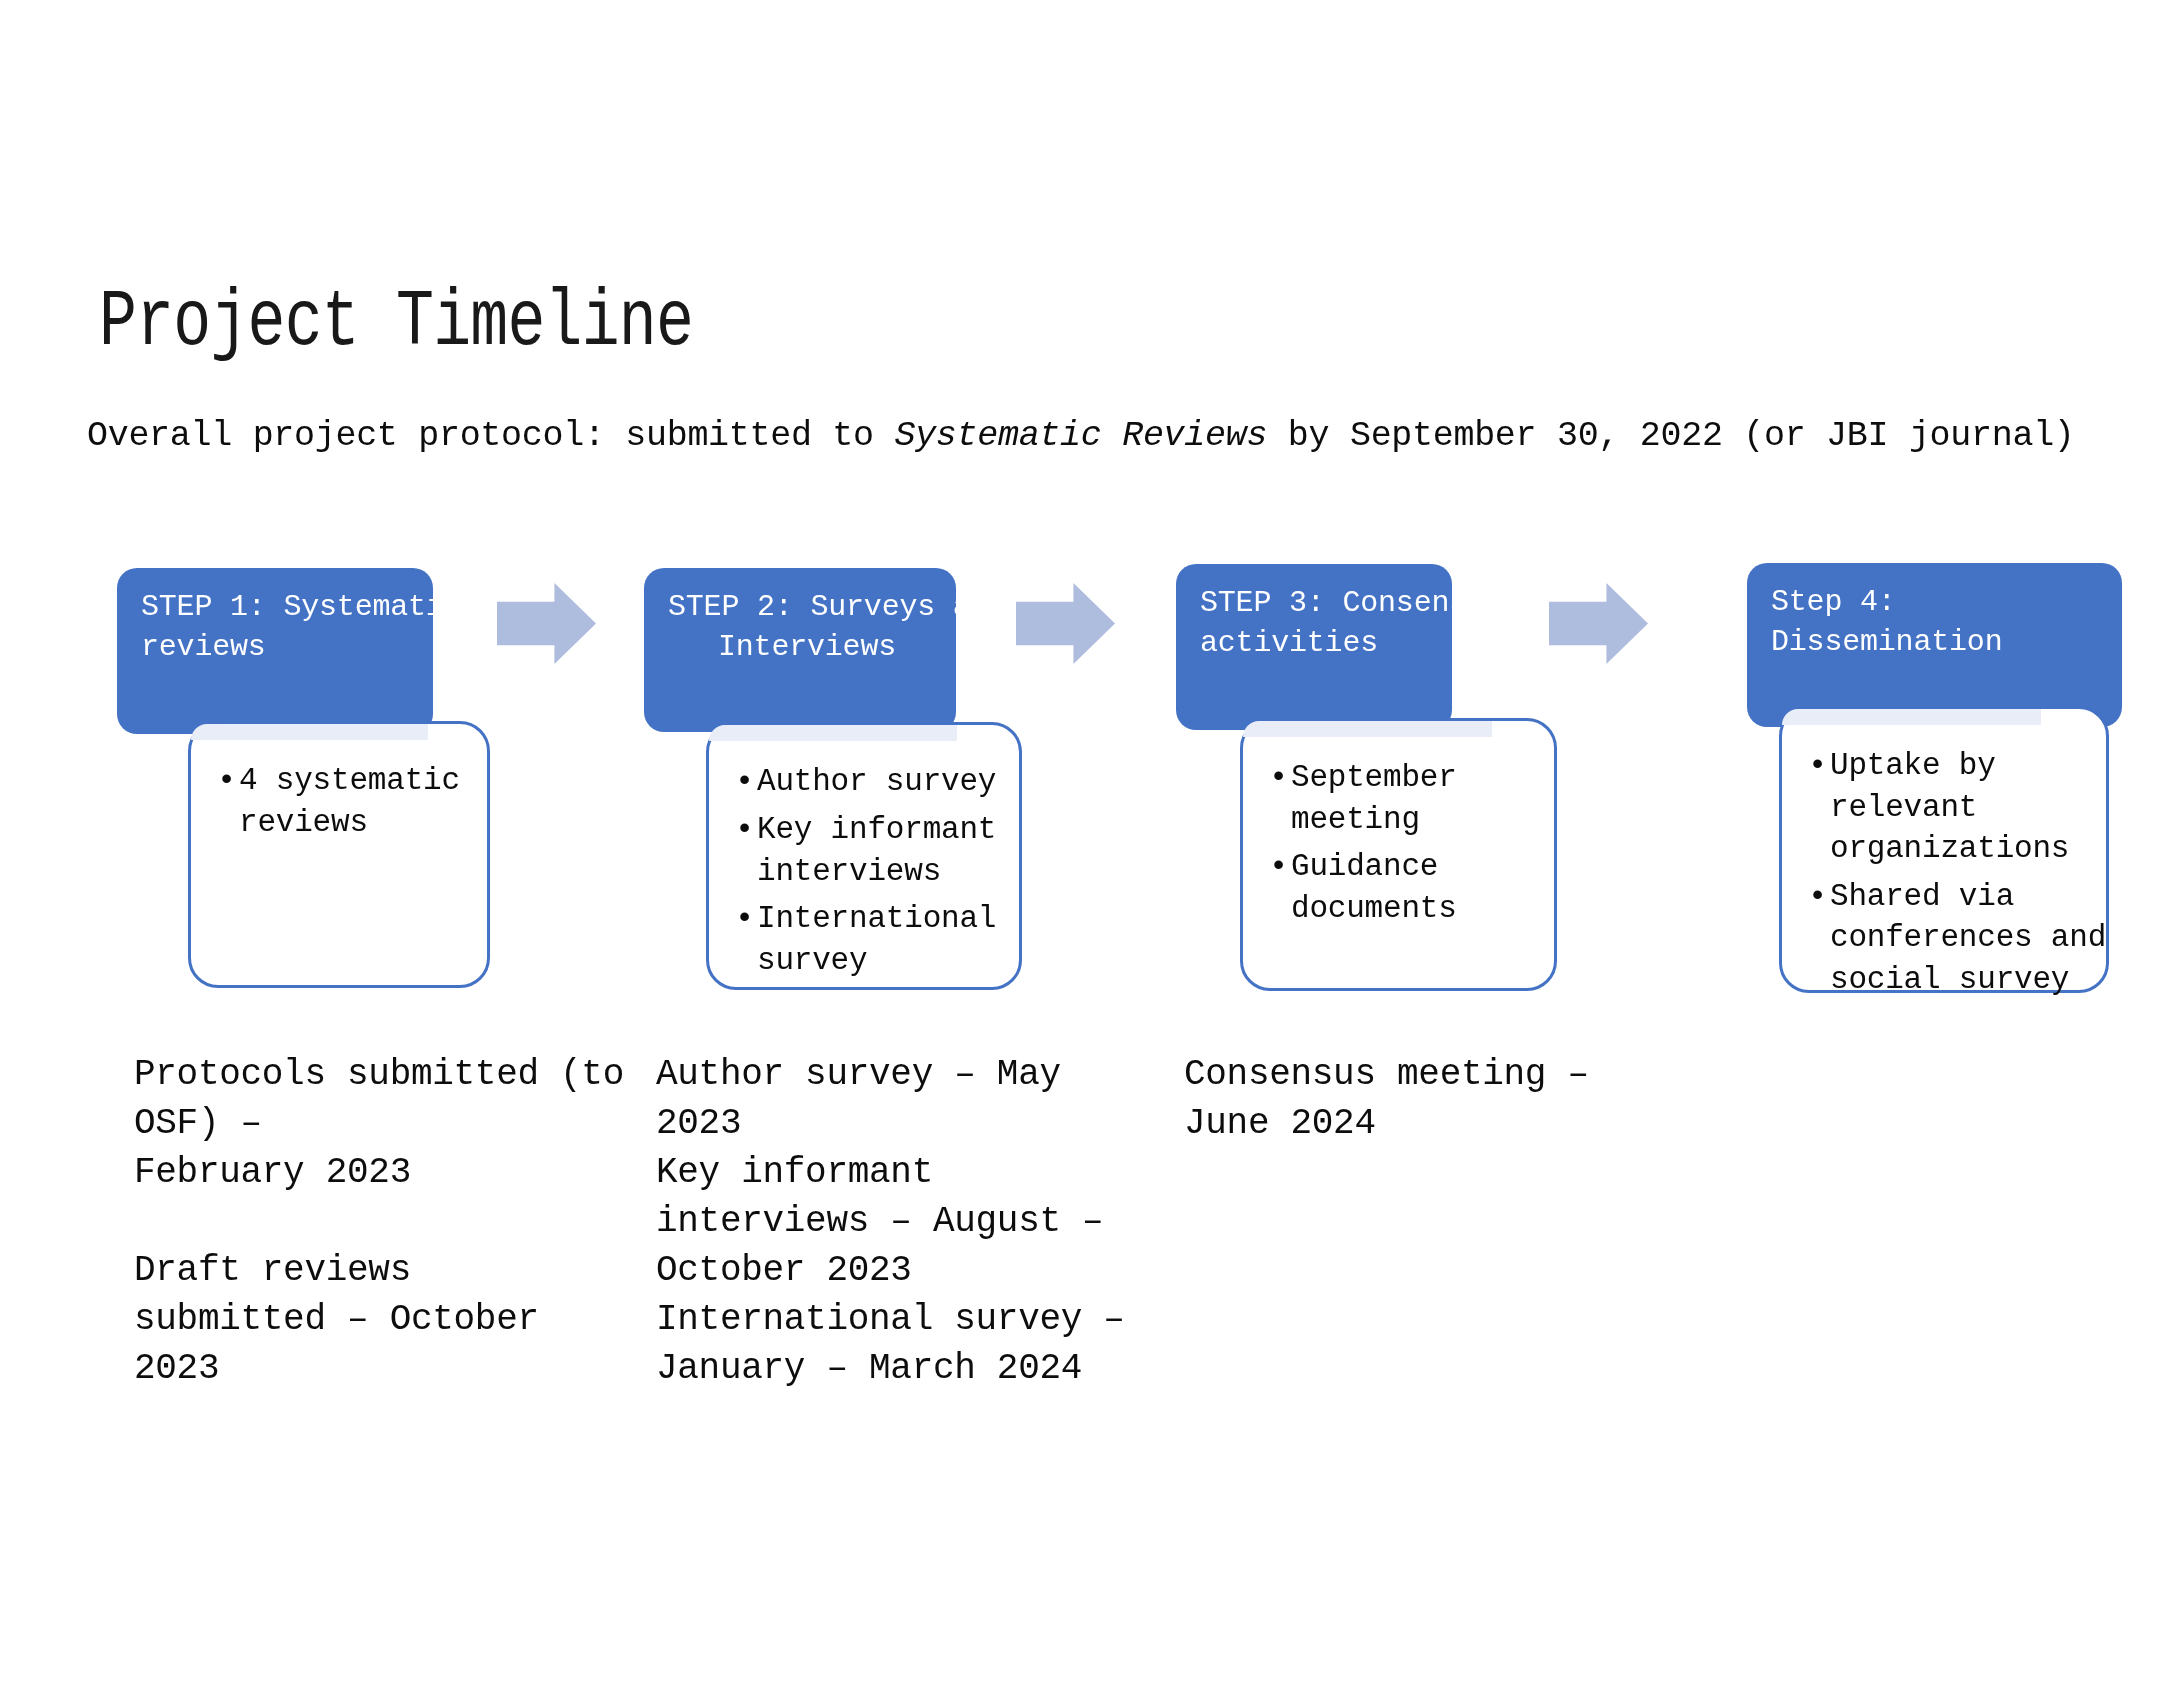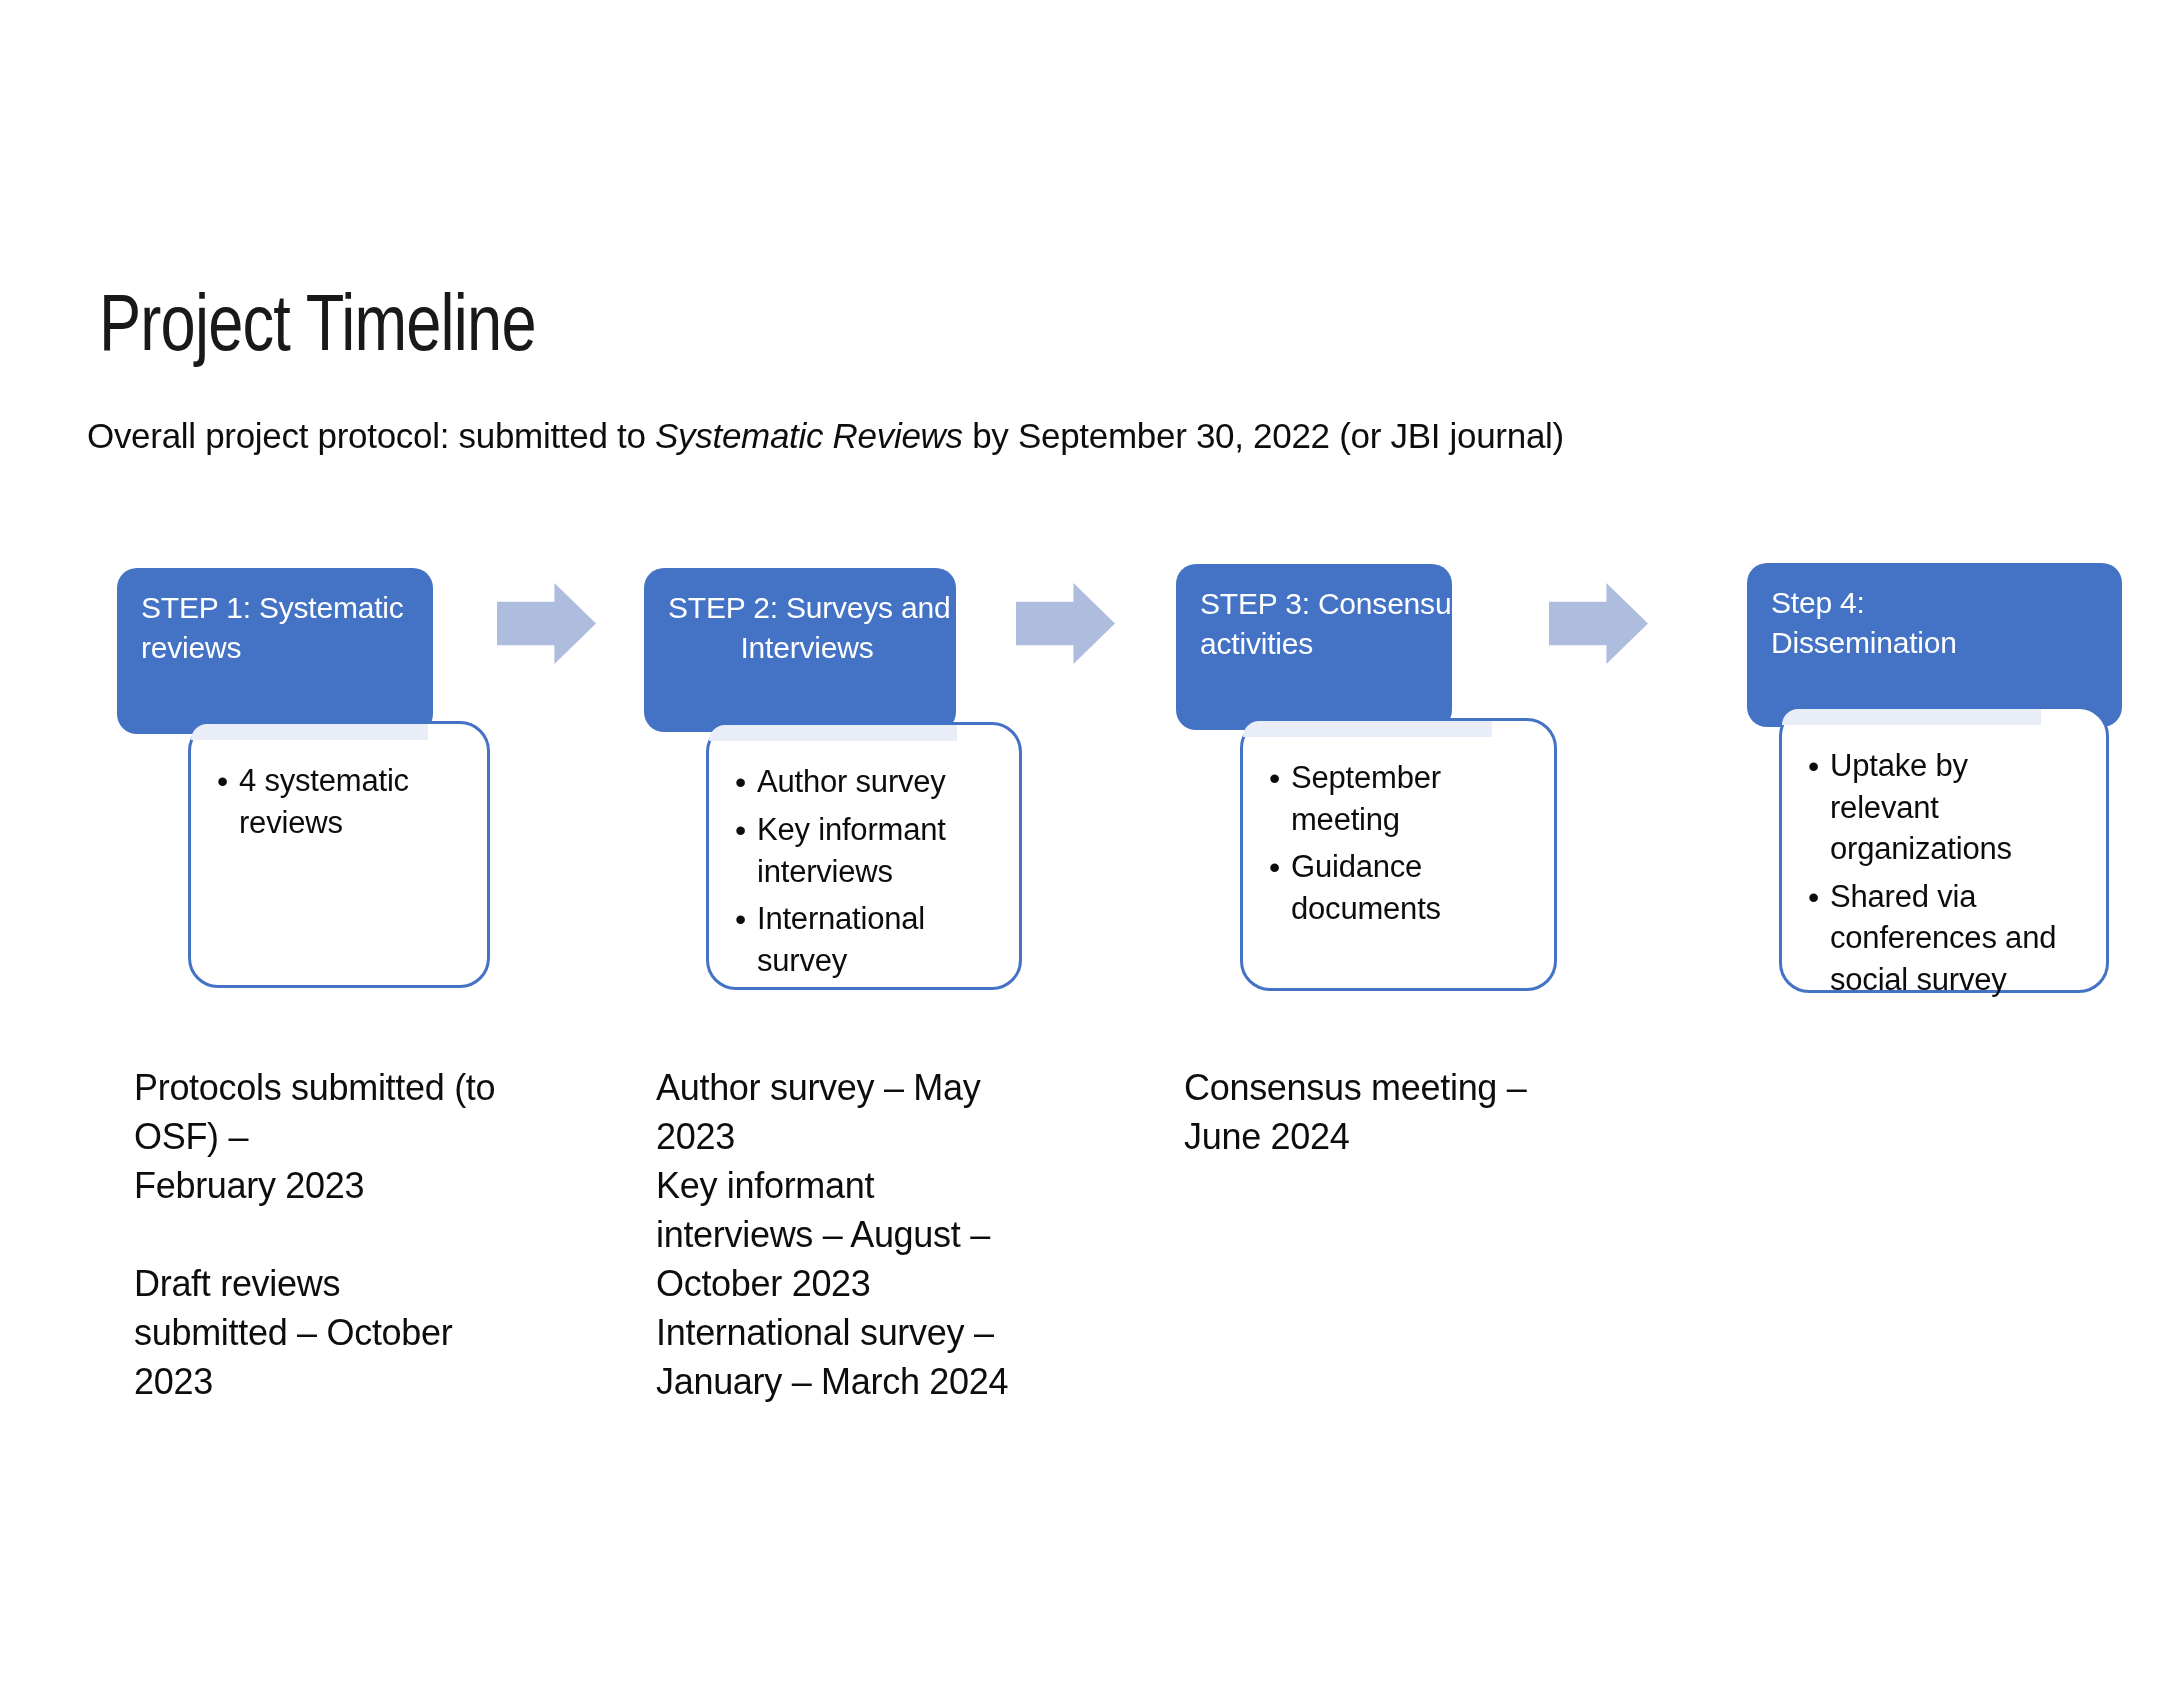--- a/index.html
+++ b/index.html
@@ -1,18 +1,18 @@
 <!DOCTYPE html>
 <html style="--step-fill: #4473c5; --arrow-fill: #aebcde; --card-border: #4472c4; --card-tint: #e9edf8;"><head>
 <meta charset="utf-8">
 <style>
   html,body{margin:0;padding:0;background:#ffffff;}
   .slide{
     position:relative;width:2178px;height:1683px;background:#ffffff;overflow:hidden;
-    font-family:Liberation Sans, sans-serif;color:#161616;
+    font-family:Liberation Mono, monospace;color:#161616;
   }
   .title{
     position:absolute;left:99px;top:280px;margin:0;
     font-size:79px;font-weight:400;color:#191919;letter-spacing:-1px;
     line-height:1.1;white-space:pre;transform:scaleX(0.80);transform-origin:left top;
   }
   .subtitle{
     position:absolute;left:87px;top:416px;margin:0;
     font-size:35px;color:#0d0d0d;white-space:pre;letter-spacing:-0.3px;
   }
@@ -42,21 +42,21 @@
   }
   .btext{
     font-size:31px;line-height:1.34;color:#0c0c0c;white-space:pre;letter-spacing:-0.2px;
   }
   .arrow{
     position:absolute;width:99px;height:81px;background:var(--arrow-fill,#aebcde);
     clip-path:polygon(0 23%, 58% 23%, 58% 0, 100% 50%, 58% 100%, 58% 77%, 0 77%);
   }
   .timeline{
     position:absolute;font-size:36px;line-height:1.36;color:#0d0d0d;
-    white-space:pre;letter-spacing:-0.3px;margin-top:13px;
+    white-space:pre;letter-spacing:-0.3px;
   }
   
   .s1-blue{left:117px;top:568px;width:316px;height:166px;}
   .s2-blue{left:644px;top:568px;width:312px;height:164px;text-align:center;}
   .s3-blue{left:1176px;top:564px;width:276px;height:166px;}
   .s4-blue{left:1747px;top:563px;width:375px;height:164px;}
   .s1-card{left:188px;top:721px;width:302px;height:267px;}
   .s2-card{left:706px;top:722px;width:316px;height:268px;}
   .s3-card{left:1240px;top:718px;width:317px;height:273px;}
   .s4-card{left:1779px;top:706px;width:330px;height:287px;}

